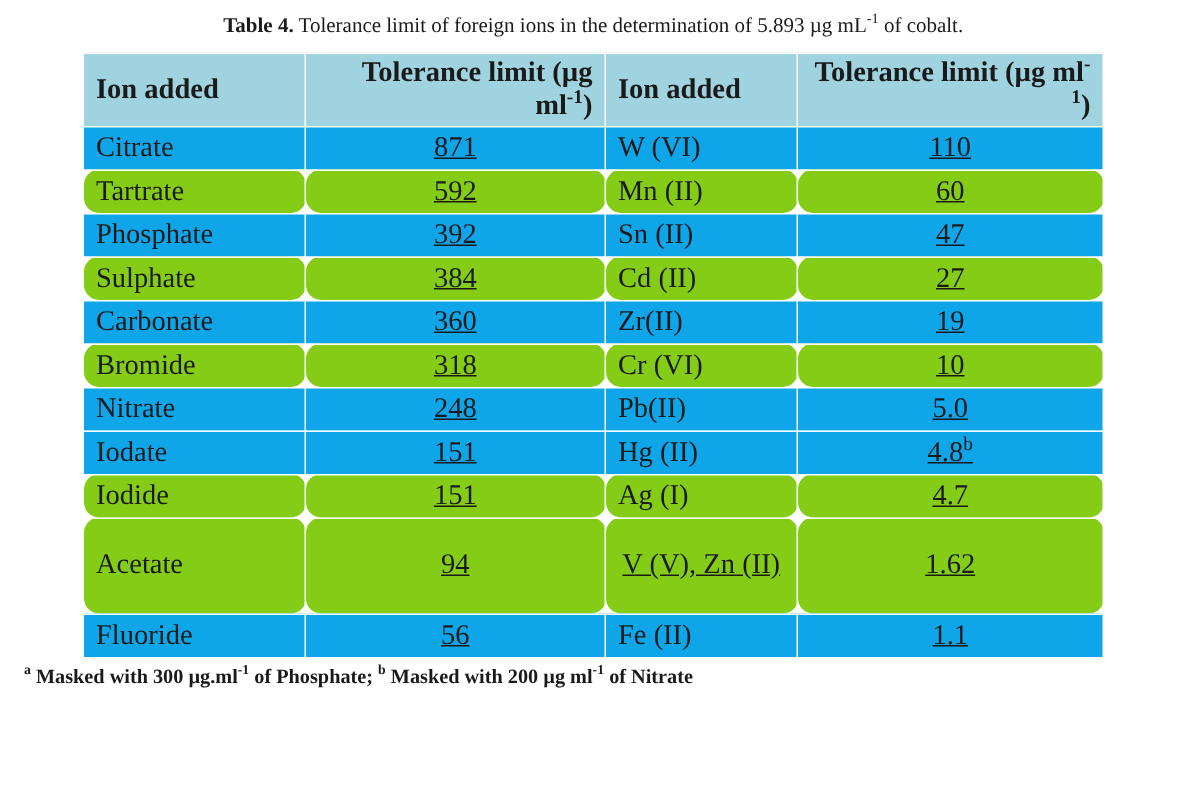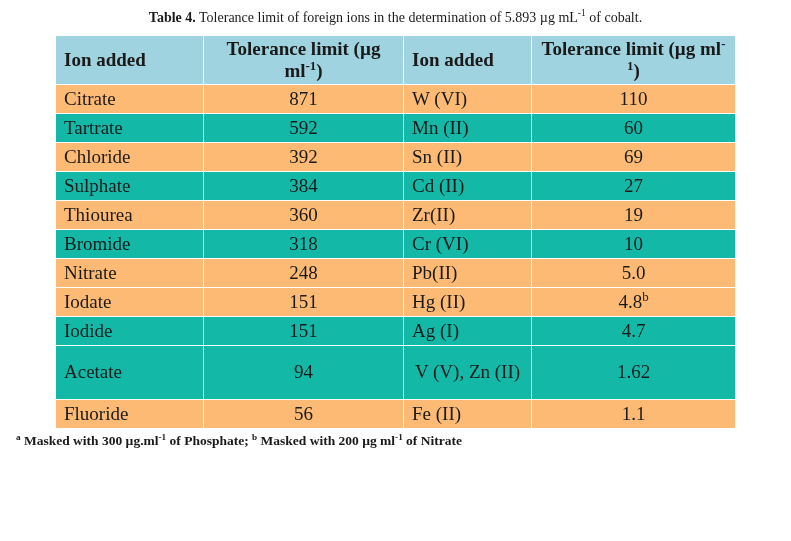--- a/index.html
+++ b/index.html
@@ -54,36 +54,38 @@
     background: #9fd3e0;
     font-weight: bold;
     text-align: left;
     border-bottom: 1px solid #ffffff;
     height: 31px;
   }
   table.tol thead th.c1, table.tol thead th.c3 {
     text-align: left;
   }
   table.tol thead th.c2, table.tol thead th.c4 {
-    text-align: center;
+    text-align: right;
   }
   table.tol td.ion {
     text-align: left;
   }
   table.tol td.val {
     text-align: center;
+    text-decoration: underline;
   }
   tr.odd td {
-    background: #fdba74;
+    background: #0ea5e9;
   }
   tr.even td {
-    background: #14b8a6;
+    background: #84cc16;
+    border-radius: 10px;
   }
   tr.tall td {
-    height: 54px;
+    height: 64px;
   }
   col.w1 { width: 148px; }
   col.w2 { width: 200px; }
   col.w3 { width: 128px; }
   col.w4 { width: 204px; }
   .footnote {
     margin: 4px 0 0 2px;
     font-size: 13.5px;
     font-weight: bold;
     white-space: nowrap;
@@ -123,33 +125,33 @@
           <td class="ion">W (VI)</td>
           <td class="val"><span>110</span><sup></sup></td>
         </tr>
       <tr class="even">
           <td class="ion">Tartrate</td>
           <td class="val">592</td>
           <td class="ion">Mn (II)</td>
           <td class="val"><span>60</span><sup></sup></td>
         </tr>
       <tr class="odd">
-          <td class="ion">Chloride</td>
+          <td class="ion">Phosphate</td>
           <td class="val">392</td>
           <td class="ion">Sn (II)</td>
-          <td class="val"><span>69</span><sup></sup></td>
+          <td class="val"><span>47</span><sup></sup></td>
         </tr>
       <tr class="even">
           <td class="ion">Sulphate</td>
           <td class="val">384</td>
           <td class="ion">Cd (II)</td>
           <td class="val"><span>27</span><sup></sup></td>
         </tr>
       <tr class="odd">
-          <td class="ion">Thiourea</td>
+          <td class="ion">Carbonate</td>
           <td class="val">360</td>
           <td class="ion">Zr(II)</td>
           <td class="val"><span>19</span><sup></sup></td>
         </tr>
       <tr class="even">
           <td class="ion">Bromide</td>
           <td class="val">318</td>
           <td class="ion">Cr (VI)</td>
           <td class="val"><span>10</span><sup></sup></td>
         </tr>

